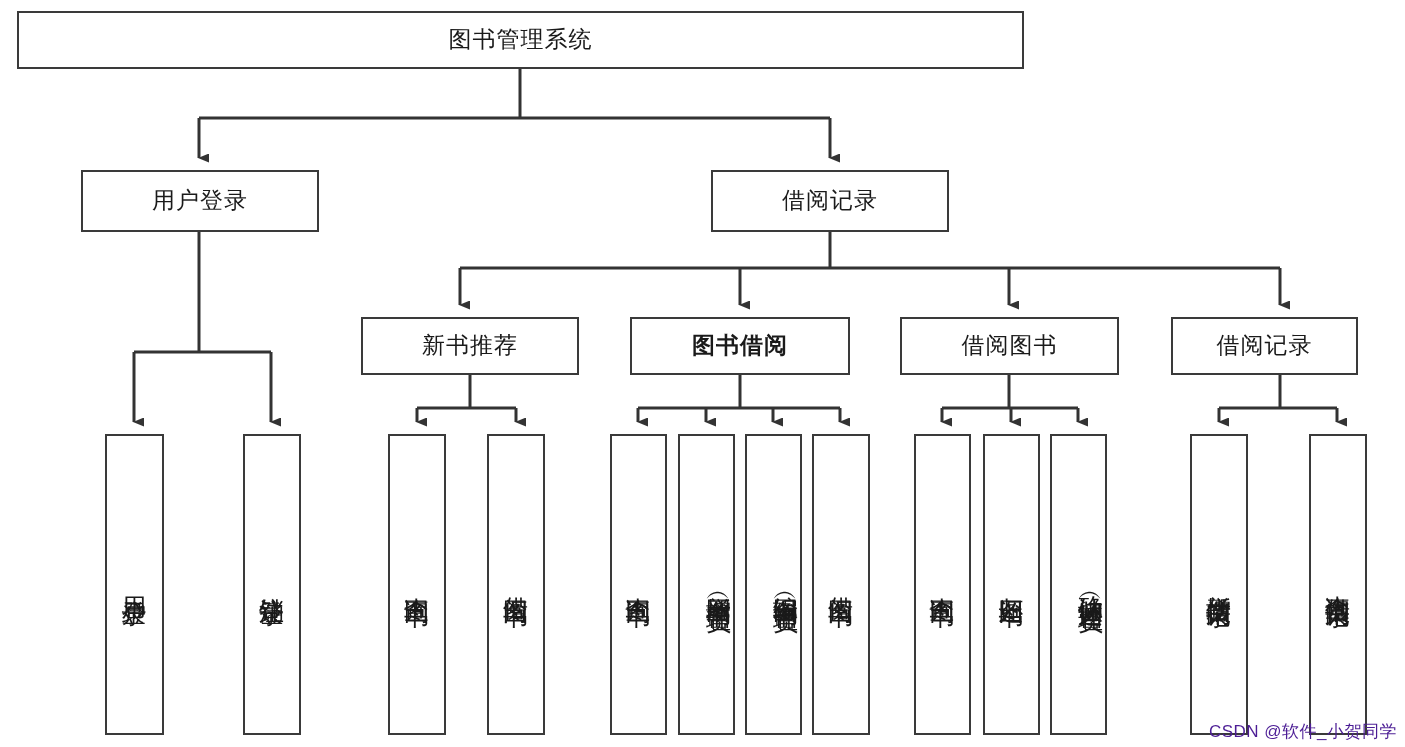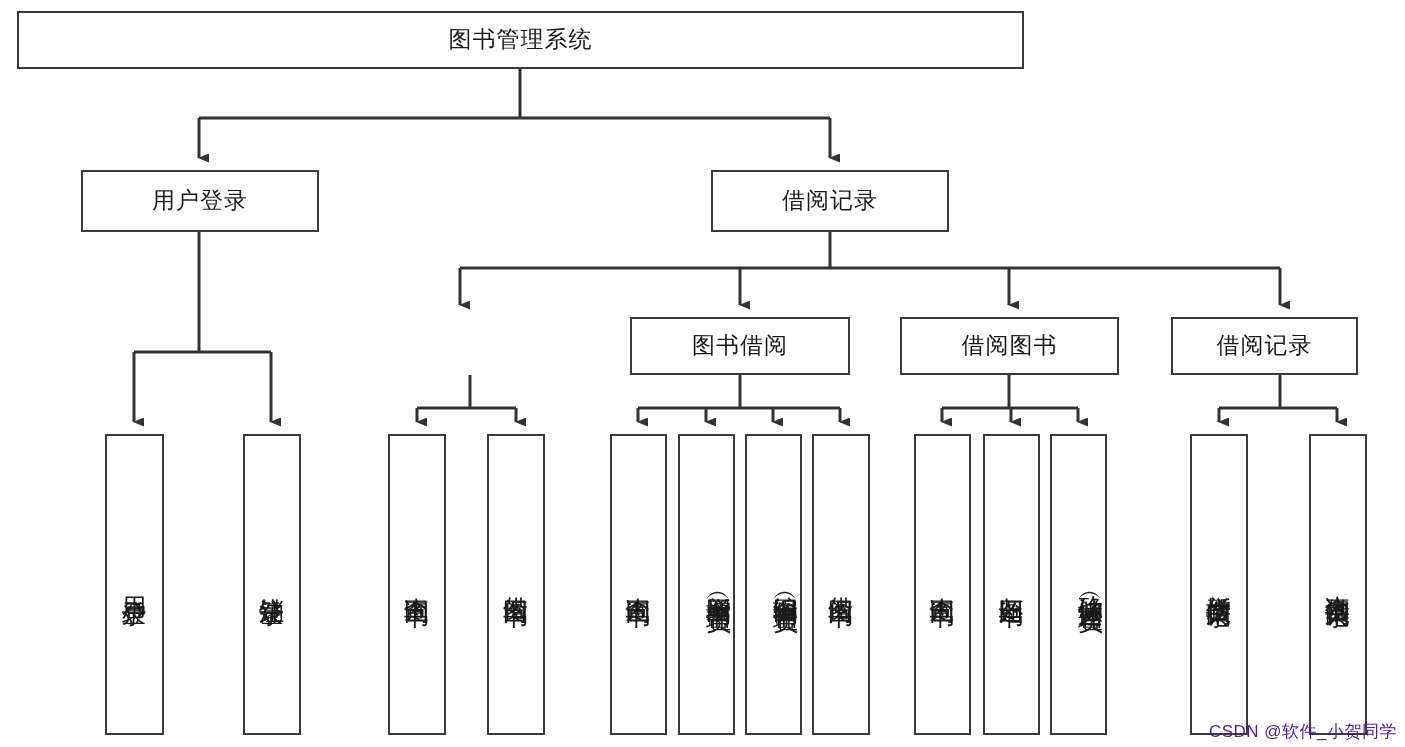--- a/index.html
+++ b/index.html
@@ -125,21 +125,22 @@
       <path d="M1219,408 L1219,422" marker-end="url(#arrowhead)"></path>
       <path d="M1337,408 L1337,422" marker-end="url(#arrowhead)"></path>
     </g>
   </svg>
 
   <div class="node horizontal" style="left:17px; top:11px; width:1007px; height:58px;">图书管理系统</div>
 
   <div class="node horizontal" style="left:81px; top:170px; width:238px; height:62px;">用户登录</div>
   <div class="node horizontal" style="left:711px; top:170px; width:238px; height:62px;">借阅记录</div>
 
-  <div class="node horizontal" style="left:630px; top:317px; width:220px; height:58px;">图书借阅</div>
+  <div class="node horizontal" style="left:361px; top:317px; width:218px; height:58px;">新书推荐</div>
+  <div class="node horizontal" style="left:630px; top:317px; width:220px; height:58px;font-weight:bold;">图书借阅</div>
   <div class="node horizontal" style="left:900px; top:317px; width:219px; height:58px;">借阅图书</div>
   <div class="node horizontal" style="left:1171px; top:317px; width:187px; height:58px;">借阅记录</div>
 
   <div class="node vertical centered" style="left:105px; top:434px; width:59px; height:301px;">用户登录</div>
   <div class="node vertical centered" style="left:243px; top:434px; width:58px; height:301px;">注销登录</div>
 
   <div class="node vertical centered" style="left:388px; top:434px; width:58px; height:301px;">查询图书</div>
   <div class="node vertical centered" style="left:487px; top:434px; width:58px; height:301px;">借阅图书</div>
 
   <div class="node vertical centered" style="left:610px; top:434px; width:57px; height:301px;">查询图书</div>

